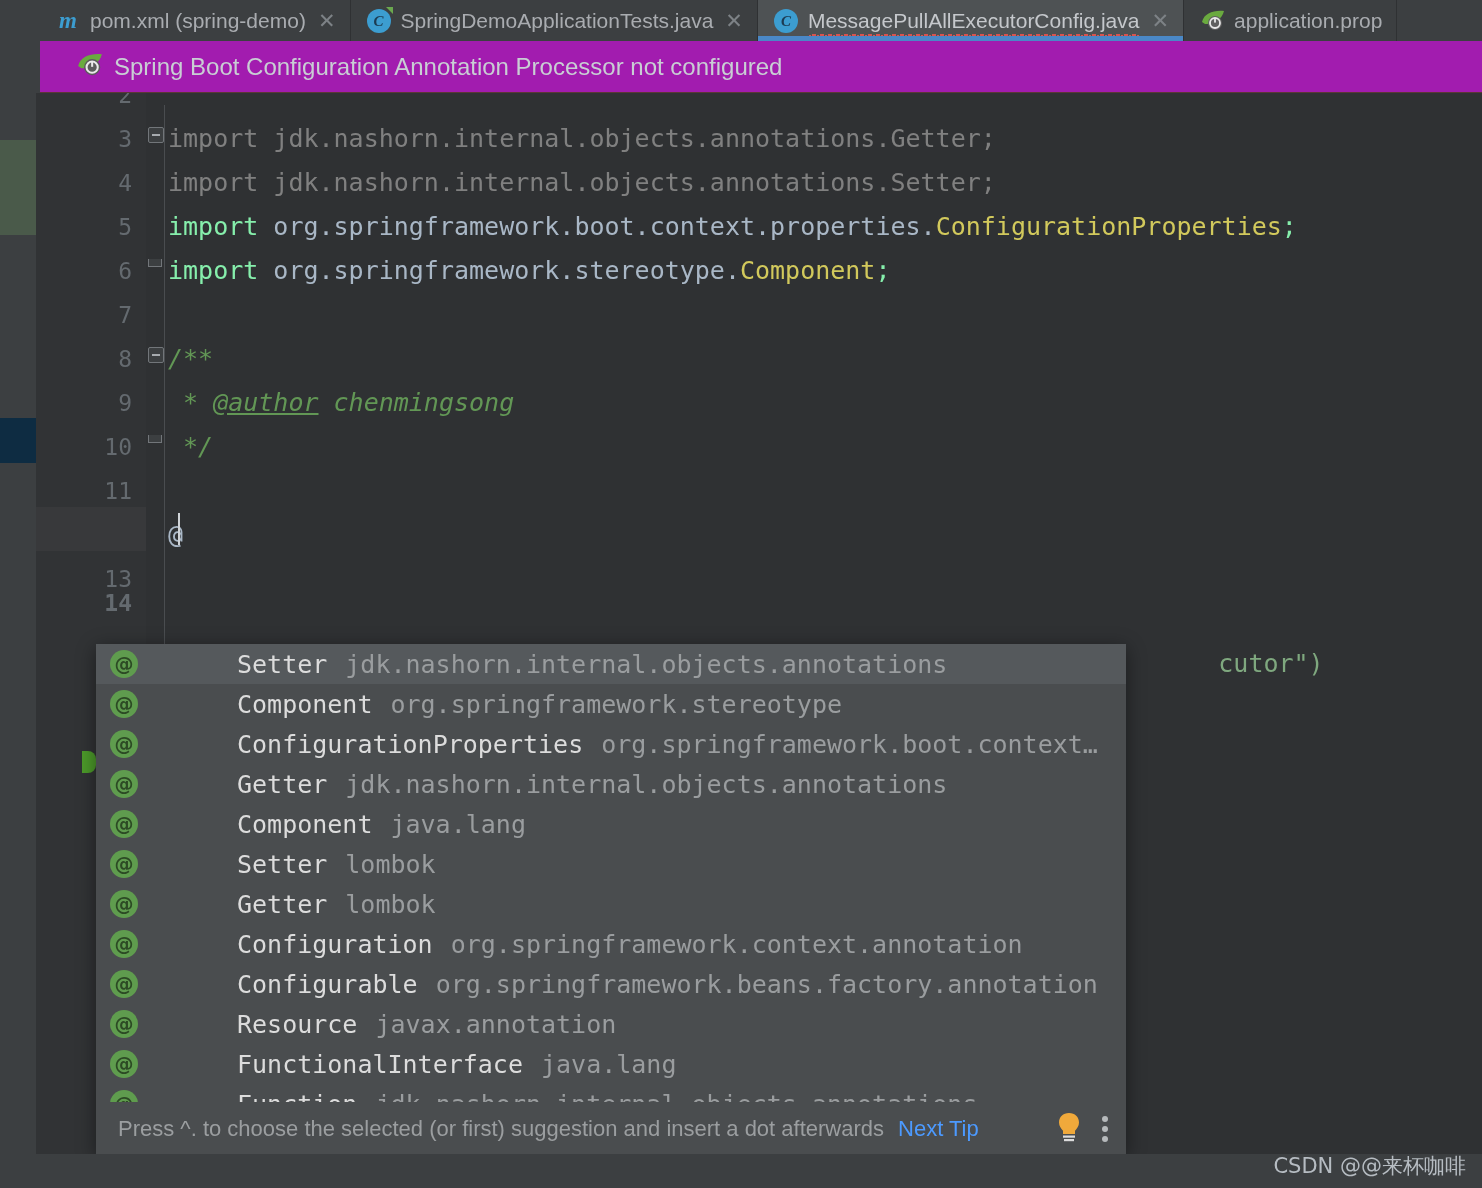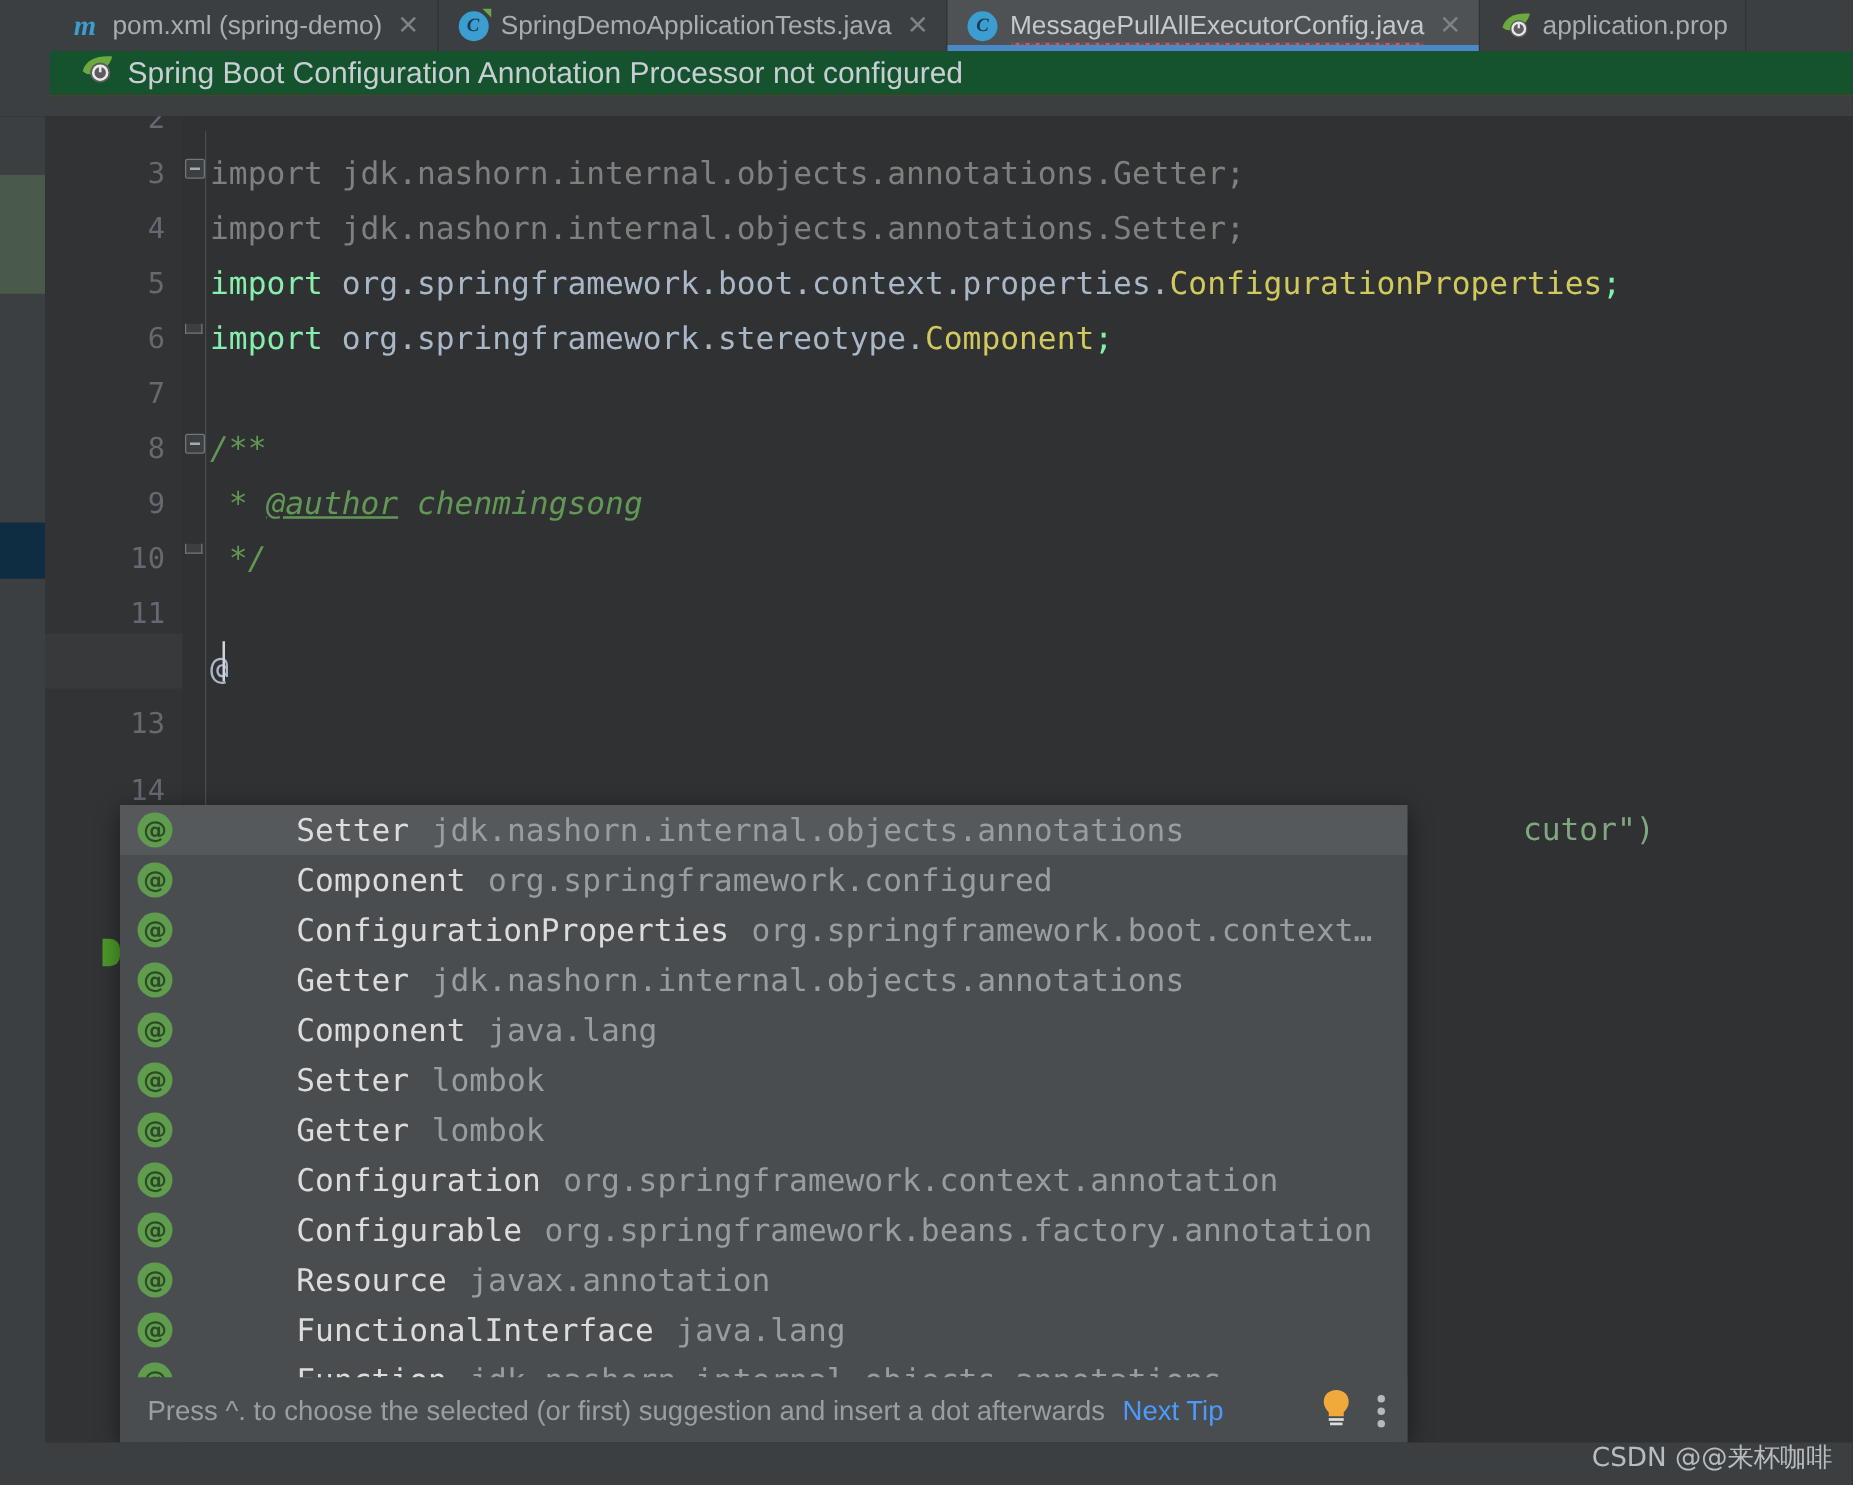--- a/index.html
+++ b/index.html
@@ -56,23 +56,23 @@
   }
   .ic-class .corner {
     position: absolute; right: -2px; top: -2px; width: 0; height: 0;
     border-left: 7px solid transparent; border-top: 7px solid #6aa84f;
   }
   
   .ic-spring svg { display: block; }
 
   
   .banner {
-    position: absolute; left: 40px; top: 41px; width: 1442px; height: 36px;
-    background: #14532d; display: flex; align-items: center; gap: 10px;
-    padding-left: 24px; border-bottom: 1px solid #5d3636;
+    position: absolute; left: 40px; top: 41px; width: 1442px; height: 52px;
+    background: #a21caf; display: flex; align-items: center; gap: 10px;
+    padding-left: 36px; border-bottom: 1px solid #5d3636;
   }
   .banner-text { color: #c9ced4; font-size: 24px; white-space: nowrap; }
 
   
   .editor {
     position: absolute; left: 0; top: 93px; width: 1482px; height: 1095px;
     background: #2f3133; overflow: hidden;
   }
   .vcs-strip {
     position: absolute; left: 0; top: 0; width: 36px; height: 1095px;
@@ -247,21 +247,21 @@
         <div class="lineno" style="top: 68px;">4</div>
         <div class="lineno" style="top: 112px;">5</div>
         <div class="lineno" style="top: 156px;">6</div>
         <div class="lineno" style="top: 200px;">7</div>
         <div class="lineno" style="top: 244px;">8</div>
         <div class="lineno" style="top: 288px;">9</div>
         <div class="lineno" style="top: 332px;">10</div>
         <div class="lineno" style="top: 376px;">11</div>
         <div class="lineno" style="top: 420px;">12</div>
         <div class="lineno" style="top: 464px;">13</div>
-        <div class="lineno" style="top: 518px;">14</div>
+        <div class="lineno" style="top: 488px; font-weight: bold;">14</div>
         <div class="lineno" style="top: 552px;">15</div>
         <div class="lineno" style="top: 596px;">16</div>
         <div class="lineno" style="top: 640px;">17</div>
         <div class="lineno" style="top: 684px;">18</div>
         <div class="lineno" style="top: 728px;">19</div>
         <div class="lineno" style="top: 772px;">20</div>
         <div class="lineno" style="top: 816px;">21</div>
       </div>
 
     <div class="current-line-hl" style="top:414px;"></div>
@@ -298,21 +298,21 @@
     <div class="popup">
       <div class="popup-list" id="completion-host">
           <div class="citem sel">
             <span class="citem-icon">@</span>
             <span class="citem-name">Setter</span>
             <span class="citem-pkg">jdk.nashorn.internal.objects.annotations</span>
           </div>
           <div class="citem">
             <span class="citem-icon">@</span>
             <span class="citem-name">Component</span>
-            <span class="citem-pkg">org.springframework.configured</span>
+            <span class="citem-pkg">org.springframework.stereotype</span>
           </div>
           <div class="citem">
             <span class="citem-icon">@</span>
             <span class="citem-name">ConfigurationProperties</span>
             <span class="citem-pkg">org.springframework.boot.context…</span>
           </div>
           <div class="citem">
             <span class="citem-icon">@</span>
             <span class="citem-name">Getter</span>
             <span class="citem-pkg">jdk.nashorn.internal.objects.annotations</span>

